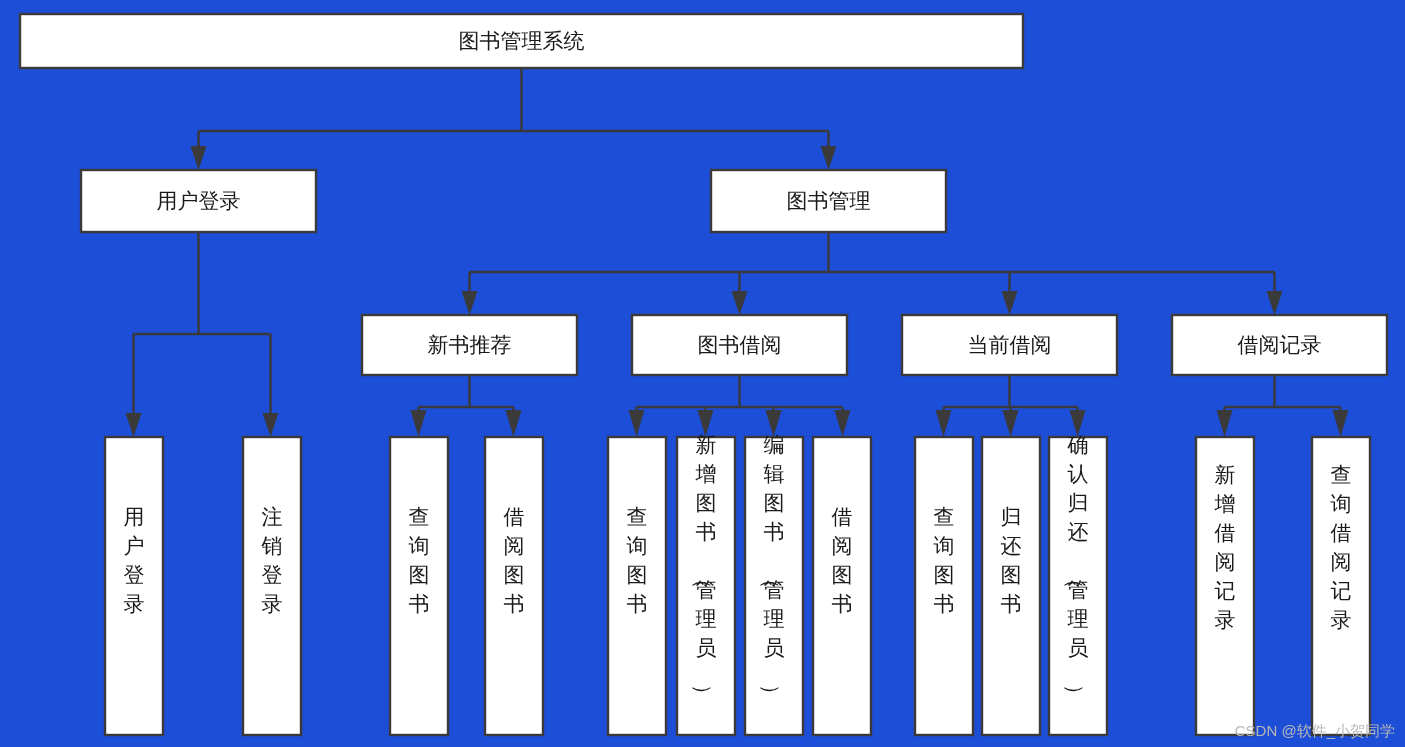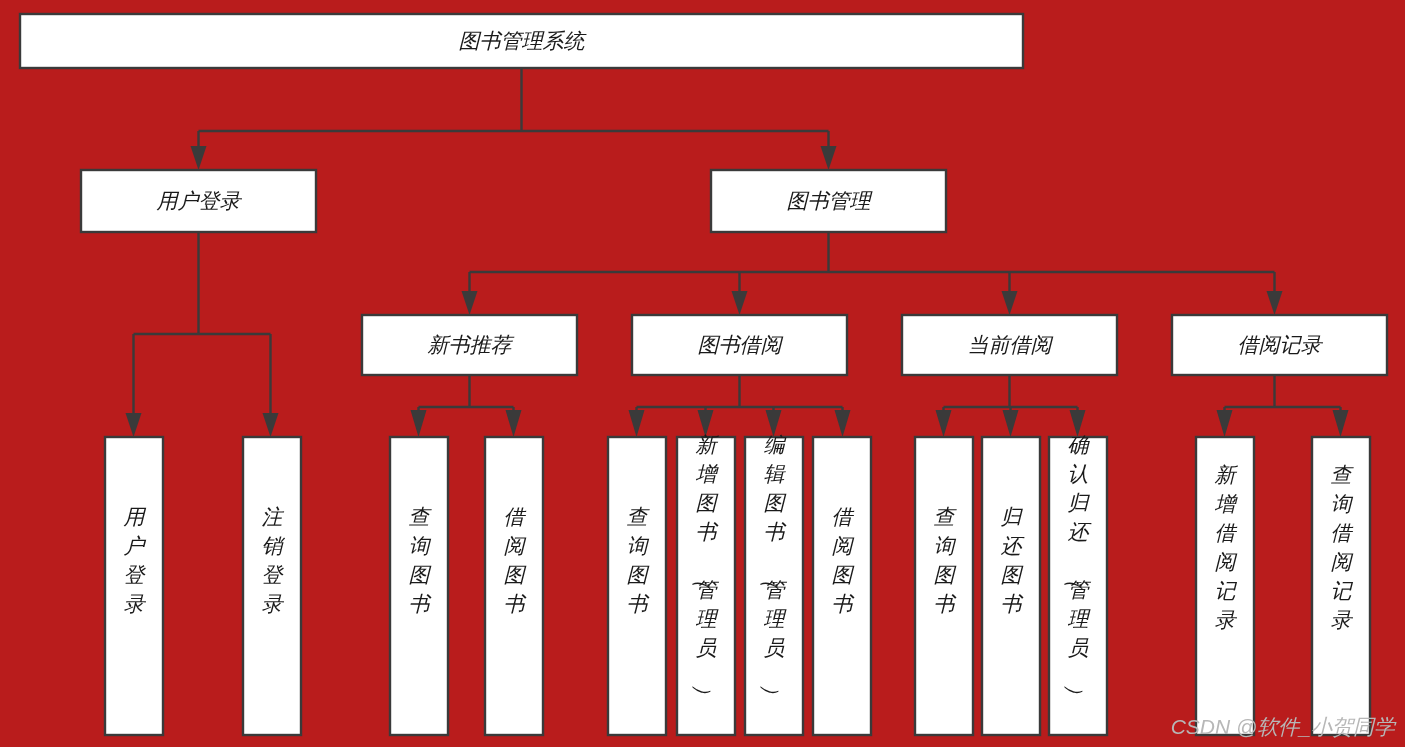--- a/index.html
+++ b/index.html
@@ -10,22 +10,21 @@
   body {
     width: 1405px;
     height: 747px;
     font-family: "Liberation Sans", "DejaVu Sans", sans-serif;
     overflow: hidden;
   }
   #diagram-root {
     position: relative;
     width: 1405px;
     height: 747px;
-    background: #b91c1c;
-    font-style: italic;
+    background: #1d4ed8;
   }
   svg#tree-svg {
     position: absolute;
     top: 0;
     left: 0;
     width: 1405px;
     height: 747px;
     display: block;
   }
   .node-rect {
@@ -54,21 +53,21 @@
     font-family: "Liberation Sans", "DejaVu Sans", sans-serif;
     fill: #1a1a1a;
     font-size: 21px;
     text-anchor: middle;
   }
   .watermark {
     position: absolute;
     right: 10px;
     bottom: 6px;
     font-family: "Liberation Sans", "DejaVu Sans", sans-serif;
-    font-size: 21px;
+    font-size: 15px;
     color: #b7b7b7;
     white-space: nowrap;
     user-select: none;
     text-align: center;
   }
 </style>
 </head>
 <body>
 
 <div id="diagram-root">

